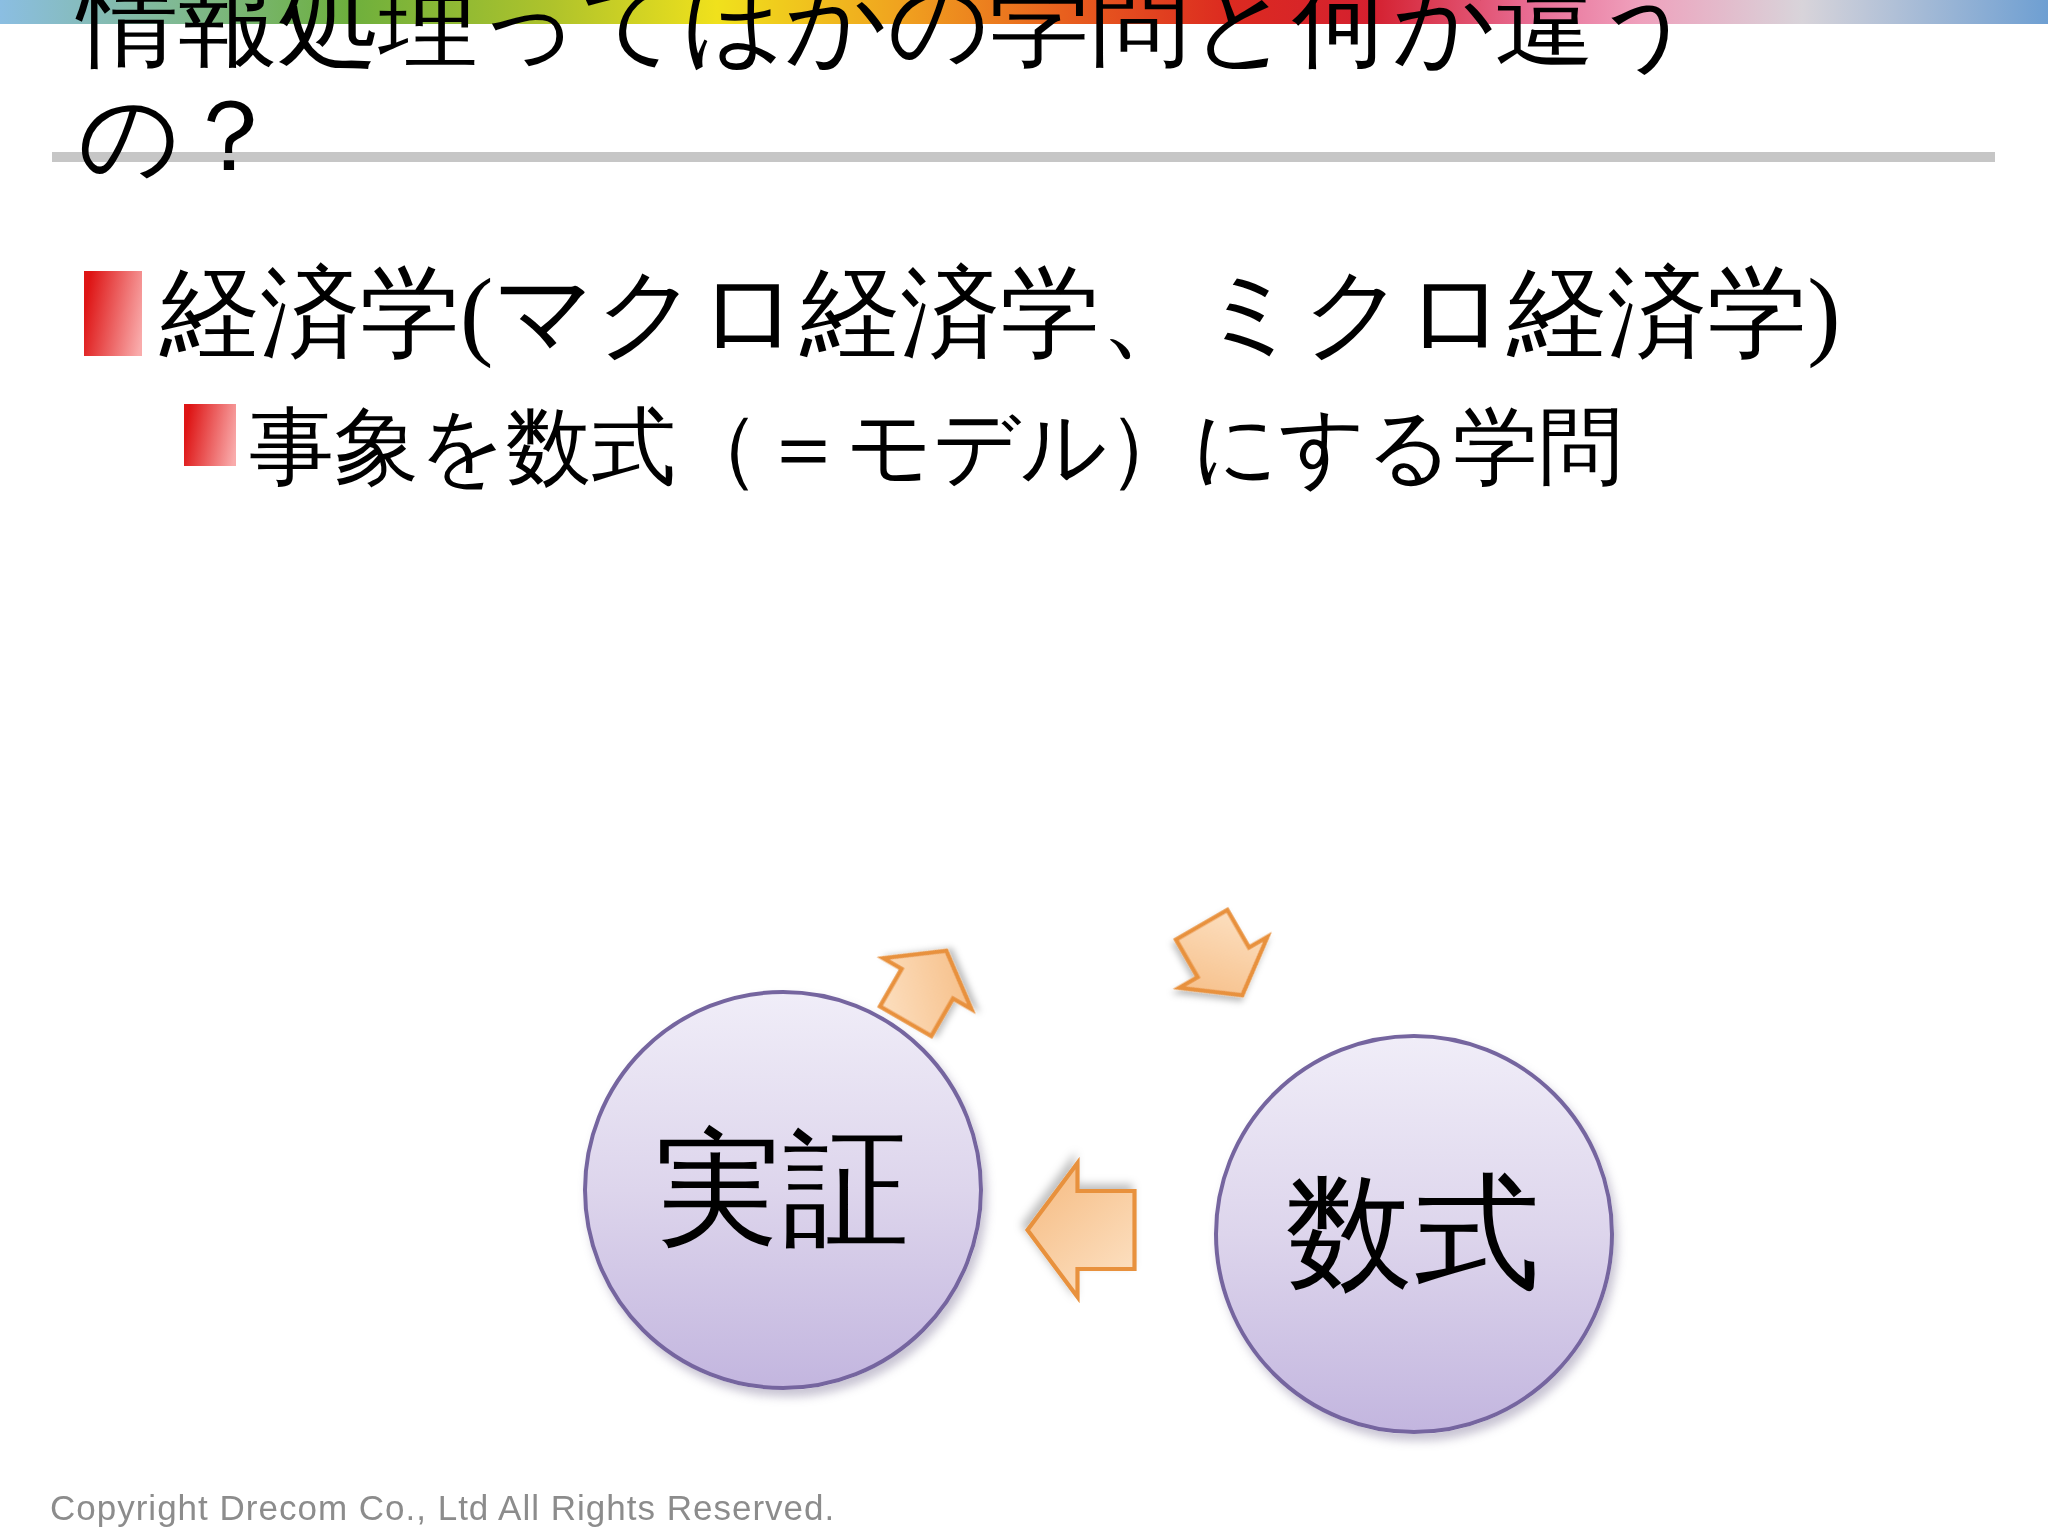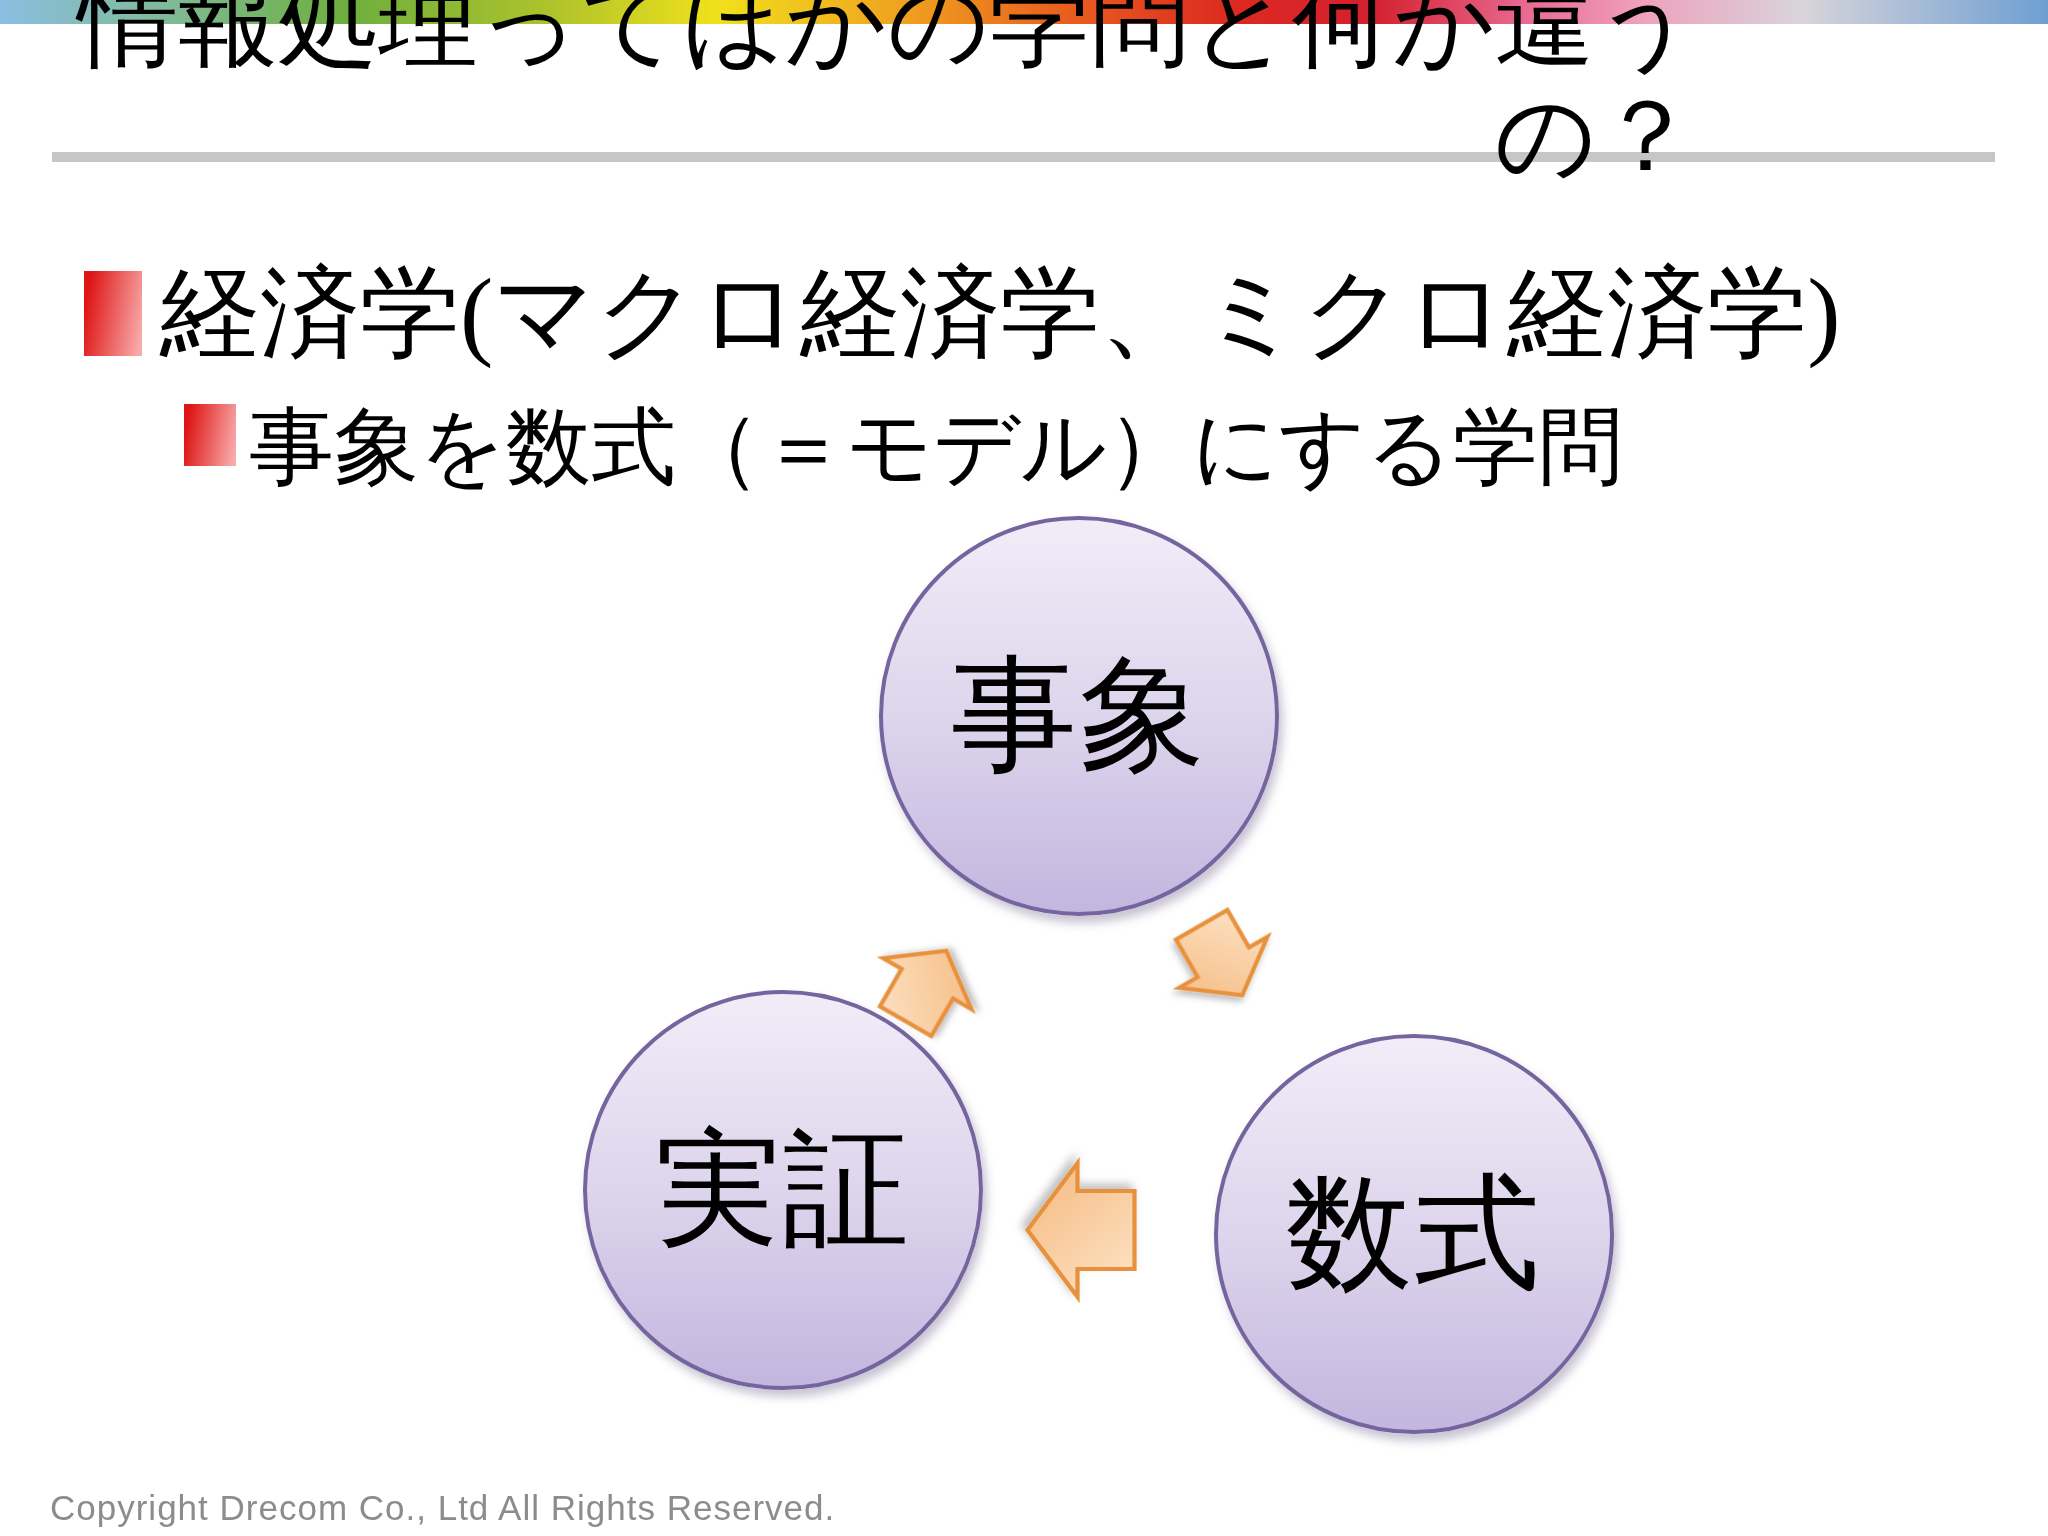--- a/index.html
+++ b/index.html
@@ -3,21 +3,20 @@
 <meta charset="utf-8">
 <style>
   html, body { margin: 0; padding: 0; background: #ffffff; }
   .slide {
     position: relative;
     width: 2048px;
     height: 1536px;
     background: #ffffff;
     overflow: hidden;
     font-family: "Liberation Serif", "DejaVu Serif", serif;
-    text-align: right;
   }
 
   
   .rainbow-bar {
     position: absolute;
     left: 0; top: 0;
     width: 2048px; height: 24px;
     background: linear-gradient(to right,
       #8BBEE2 0%,
       #7FB98F 9%,
@@ -150,23 +149,20 @@
       </filter>
     </defs>
 
     <path d="M -53.5,-39 L 3.5,-39 L 3.5,-67 L 53.5,0 L 3.5,67 L 3.5,39 L -53.5,39 Z" transform="translate(1222,960) rotate(60) scale(0.76)" fill="url(#arrowGrad)" stroke="#E8913E" stroke-width="5.5" stroke-linejoin="miter" filter="url(#arrowShadow)"></path>
 
     <path d="M -53.5,-39 L 3.5,-39 L 3.5,-67 L 53.5,0 L 3.5,67 L 3.5,39 L -53.5,39 Z" transform="translate(1081,1230) rotate(180)" fill="url(#arrowGrad)" stroke="#E8913E" stroke-width="4.2" stroke-linejoin="miter" filter="url(#arrowShadow)"></path>
 
     <path d="M -53.5,-39 L 3.5,-39 L 3.5,-67 L 53.5,0 L 3.5,67 L 3.5,39 L -53.5,39 Z" transform="translate(926,986) rotate(-60) scale(0.76)" fill="url(#arrowGrad)" stroke="#E8913E" stroke-width="5.5" stroke-linejoin="miter" filter="url(#arrowShadow)"></path>
   </svg>
 
-  <div class="cycle-circle circle-top">
-    <span class="circle-label">事象</span>
-  </div>
 
   <div class="cycle-circle circle-bottom-right">
     <span class="circle-label">数式</span>
   </div>
 
   <div class="cycle-circle circle-bottom-left">
     <span class="circle-label">実証</span>
   </div>
 
   <div class="copyright">Copyright Drecom Co., Ltd All Rights Reserved.</div>

